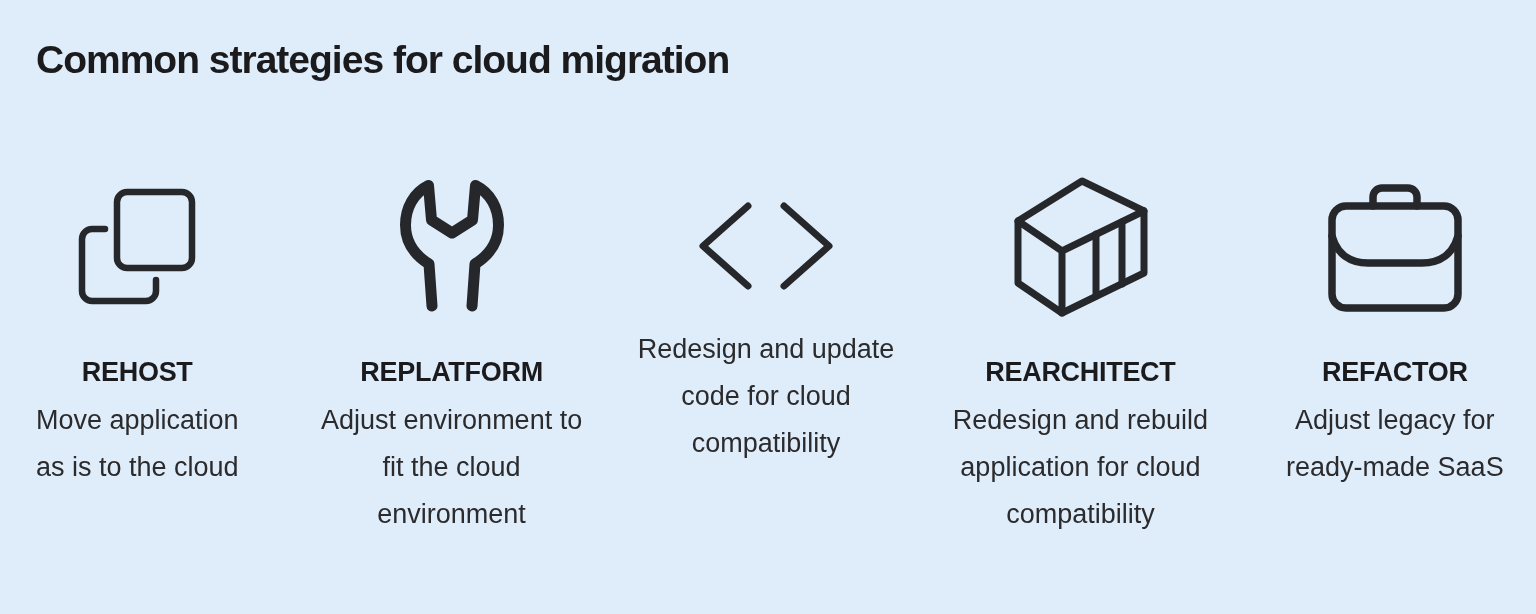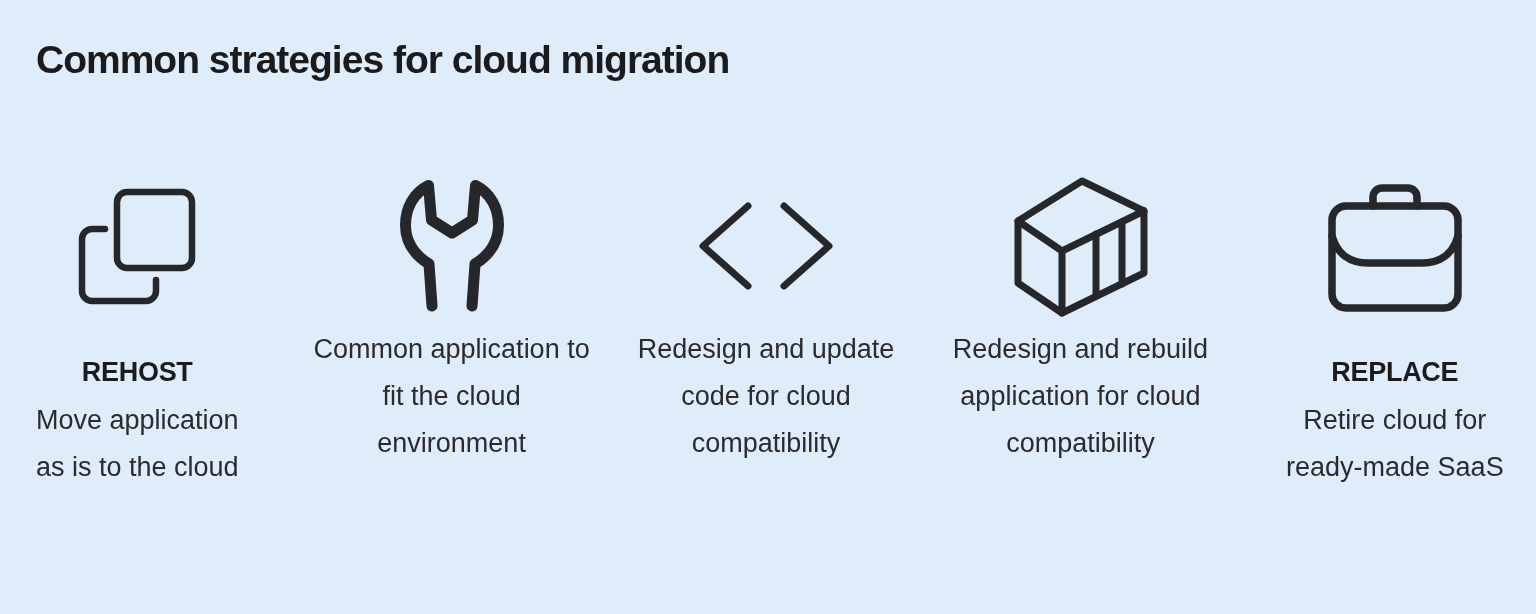--- a/index.html
+++ b/index.html
@@ -68,21 +68,22 @@
       <div class="desc">Move application
 as is to the cloud</div>
     </div>
 
     <div class="strategy">
       <div class="icon-box">
         <svg width="104" height="132" viewBox="0 0 104 132" stroke-width="11">
           <path d="M32 126 L29 84 C13 74 5.5 61 5.5 45 C5.5 28 13.5 13 28.5 5.5 L31.5 40 L52 53 L72.5 40 L75.5 5.5 C90.5 13 98.5 28 98.5 45 C98.5 61 91 74 75 84 L72 126"></path>
         </svg>
       </div>
-      <div class="desc">Common application to
+      <div class="name">REPLATFORM</div>
+      <div class="desc">Adjust environment to
 fit the cloud
 environment</div>
     </div>
 
     <div class="strategy">
       <div class="icon-box">
         <svg width="134" height="88" viewBox="0 0 134 88" stroke-width="7">
           <polyline points="49 4, 4 44, 49 84"></polyline>
           <polyline points="85 4, 130 44, 85 84"></polyline>
         </svg>
@@ -94,32 +95,33 @@
 
     <div class="strategy">
       <div class="icon-box">
         <svg width="140" height="142" viewBox="0 0 140 142" stroke-width="7">
           <path d="M72 6 L134 36 L134 98 L52 138 L8 108 L8 46 Z"></path>
           <path d="M8 46 L52 76 L134 36 M52 76 L52 138"></path>
           <path d="M86 59 L86 121"></path>
           <path d="M112 47 L112 109"></path>
         </svg>
       </div>
+      <div class="name">REARCHITECT</div>
       <div class="desc">Redesign and rebuild
 application for cloud
 compatibility</div>
     </div>
 
     <div class="strategy">
       <div class="icon-box">
         <svg width="134" height="131" viewBox="0 0 134 131" stroke-width="7.5">
           <rect x="4" y="25" width="126" height="102" rx="14"></rect>
           <path d="M45 25 V16 A9 9 0 0 1 54 7 H80 A9 9 0 0 1 89 16 V25"></path>
           <path d="M4 55 C9 73 22 82 40 82 H94 C112 82 125 73 130 55"></path>
         </svg>
       </div>
-      <div class="name">REPLACE</div>
-      <div class="desc">Retire cloud for
+      <div class="name">REFACTOR</div>
+      <div class="desc">Adjust legacy for
 ready-made SaaS</div>
     </div>
 
   </div>
 </div>
 
 </body></html>

